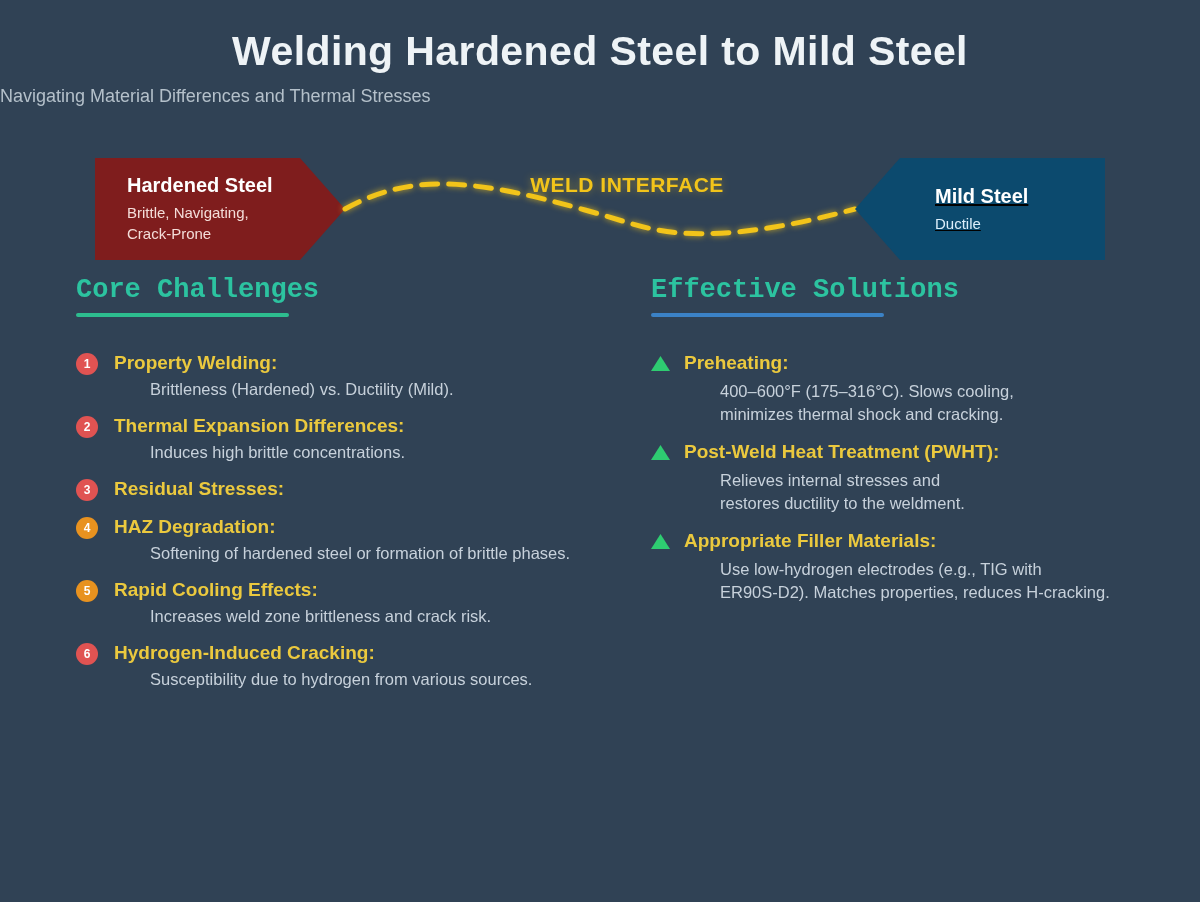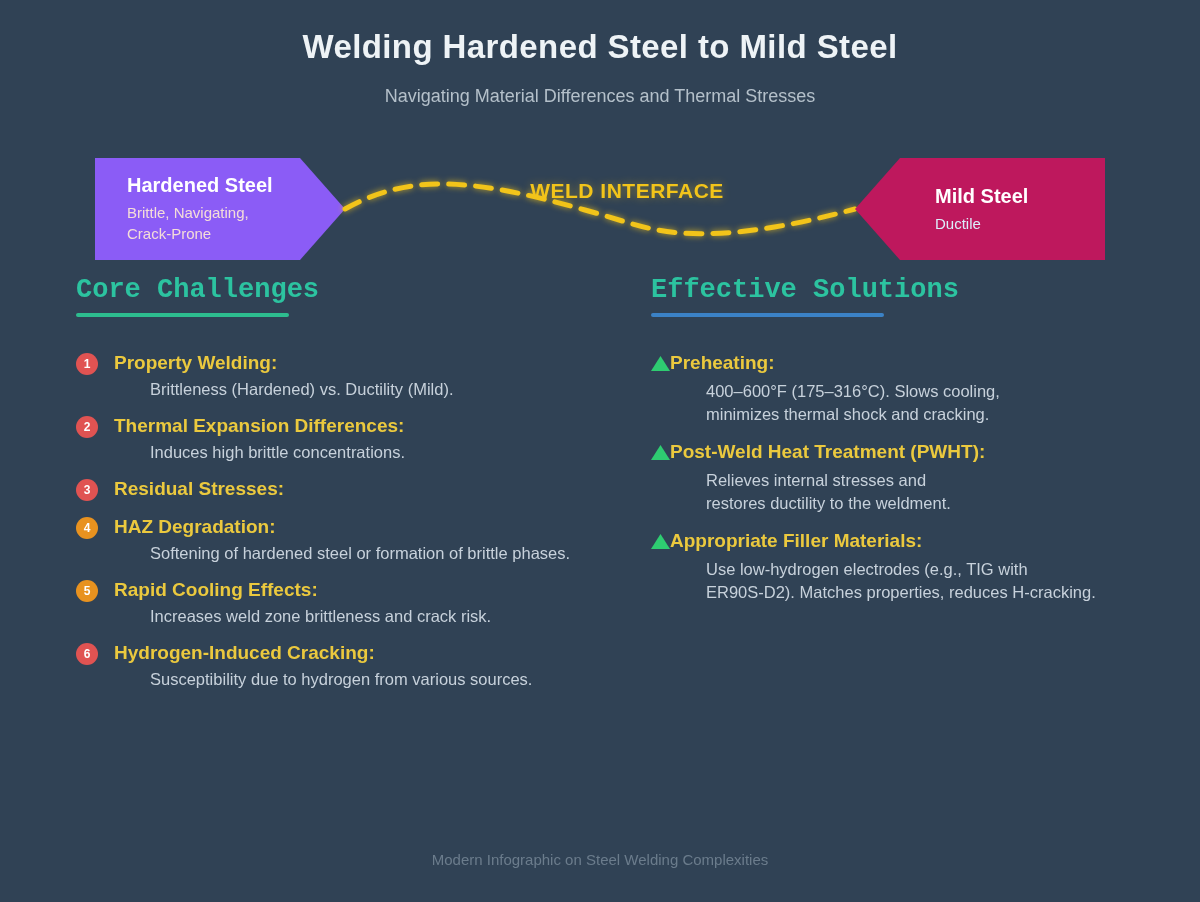--- a/index.html
+++ b/index.html
@@ -13,26 +13,26 @@
     position: relative;
     width: 1200px;
     height: 902px;
     background: #304255;
   }
 
   
   .title {
     position: absolute; top: 28px; left: 0; right: 0;
     text-align: center;
-    font-size: 33px; font-weight: 800; letter-spacing: 0.4px;
+    font-size: 41px; font-weight: 800; letter-spacing: 0.4px;
     color: #eef3f6;
   }
   .subtitle {
     position: absolute; top: 86px; left: 0; right: 0;
-    text-align: center;
+    text-align: left;
     font-size: 18px; font-weight: 400;
     color: #b4c0ca;
   }
 
   
   .arrow {
     position: absolute; top: 158px; height: 102px; width: 250px;
     display: flex; flex-direction: column; justify-content: center;
   }
   .arrow-left {
@@ -54,21 +54,21 @@
   .weld-svg {
     position: absolute; left: 340px; top: 158px;
     width: 520px; height: 104px; overflow: visible;
   }
   .weld-svg path {
     fill: none; stroke: #f2c41a; stroke-width: 5;
     stroke-dasharray: 16 11; stroke-linecap: round;
     filter: drop-shadow(0 0 3px rgba(242, 196, 26, 0.75));
   }
   .weld-label {
-    position: absolute; left: 627px; top: 179px;
+    position: absolute; left: 627px; top: 173px;
     transform: translateX(-50%);
     font-size: 21px; font-weight: 800; letter-spacing: 0.5px;
     color: #f2c41a;
     text-shadow: 0 0 8px rgba(242, 196, 26, 0.45);
     white-space: nowrap;
   }
 
   
   .column { position: absolute; top: 274px; }
   .column-left { left: 76px; width: 545px; }
@@ -80,21 +80,21 @@
     font-family: Liberation Mono, monospace;
   }
   .col-underline { height: 4px; border-radius: 2px; margin-top: 7px; }
   .underline-challenges { width: 213px; }
   .underline-solutions { width: 233px; }
 
   .items { margin-top: 33px; }
 
   .challenge-item, .solution-item { display: flex; margin-bottom: 13px; }
   .challenge-item { gap: 16px; }
-  .solution-item { }
+  .solution-item { gap: 14px; }
 
   .num-badge {
     flex-shrink: 0;
     width: 22px; height: 22px; border-radius: 50%;
     margin-top: 3px;
     display: flex; align-items: center; justify-content: center;
     font-size: 12px; font-weight: 700; color: #ffffff;
   }
   .tri-bullet {
     flex-shrink: 0;
@@ -118,32 +118,32 @@
   }
 </style>
 </head>
 <body>
 
 <div class="canvas">
 
   <div class="title">Welding Hardened Steel to Mild Steel</div>
   <div class="subtitle">Navigating Material Differences and Thermal Stresses</div>
 
-  <div class="arrow arrow-left" style="background-color: #8b5cf6;">
+  <div class="arrow arrow-left" style="background-color: #7f1d1d;">
     <div class="mat-name">Hardened Steel</div>
     <div class="mat-traits">Brittle, Navigating,
 Crack-Prone</div>
   </div>
 
   <svg class="weld-svg" viewBox="0 0 520 104">
     <path d="M 5 51 C 35 34, 70 25, 105 26 C 150 27, 195 38, 245 52 C 285 63, 305 72, 340 75 C 395 79, 460 66, 515 51"></path>
   </svg>
   <div class="weld-label">WELD INTERFACE</div>
 
-  <div class="arrow arrow-right" style="background-color: #be185d;">
+  <div class="arrow arrow-right" style="background-color: #0c4a6e; text-decoration: underline;">
     <div class="mat-name">Mild Steel</div>
     <div class="mat-traits">Ductile</div>
   </div>
 
   <div class="column column-left">
     <div class="col-heading">Core Challenges</div>
     <div class="col-underline underline-challenges" style="background-color: rgb(45, 189, 143);"></div>
     <div class="items">
 
       <div class="challenge-item">
@@ -224,15 +224,14 @@
         <div>
           <div class="item-title">Appropriate Filler Materials:</div>
           <div class="item-desc">Use low-hydrogen electrodes (e.g., TIG with
 ER90S-D2). Matches properties, reduces H-cracking.</div>
         </div>
       </div>
 
     </div>
   </div>
 
-  <div class="footer">Modern Infographic on Steel Welding Complexities</div>
 
 </div>
 
 </body></html>

